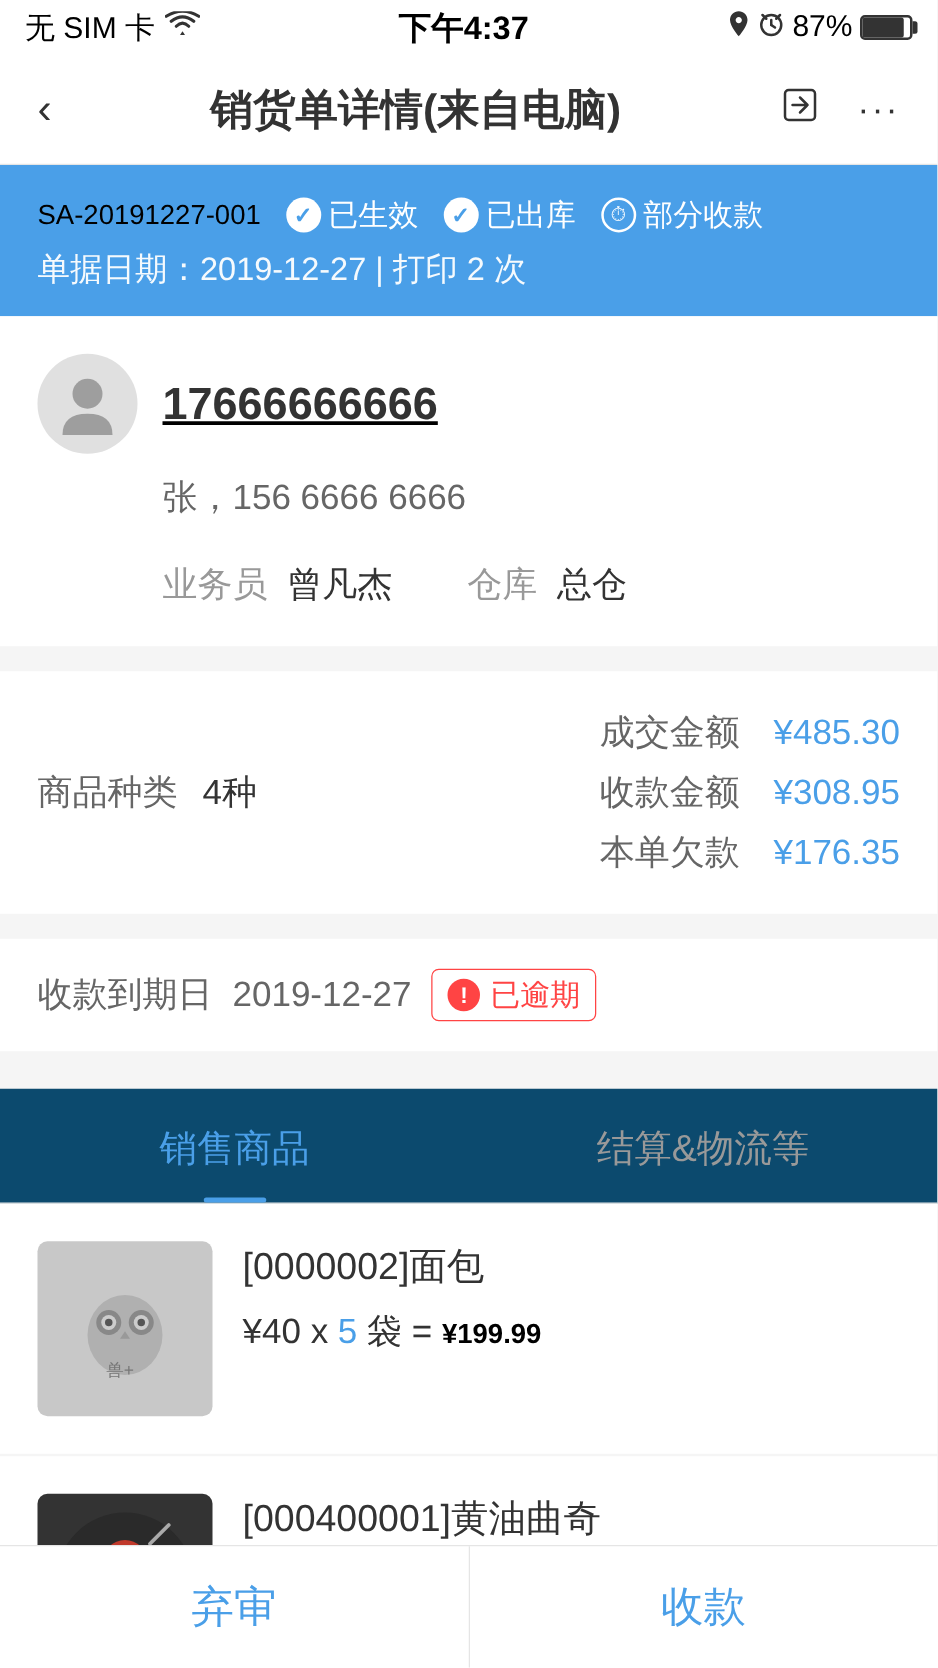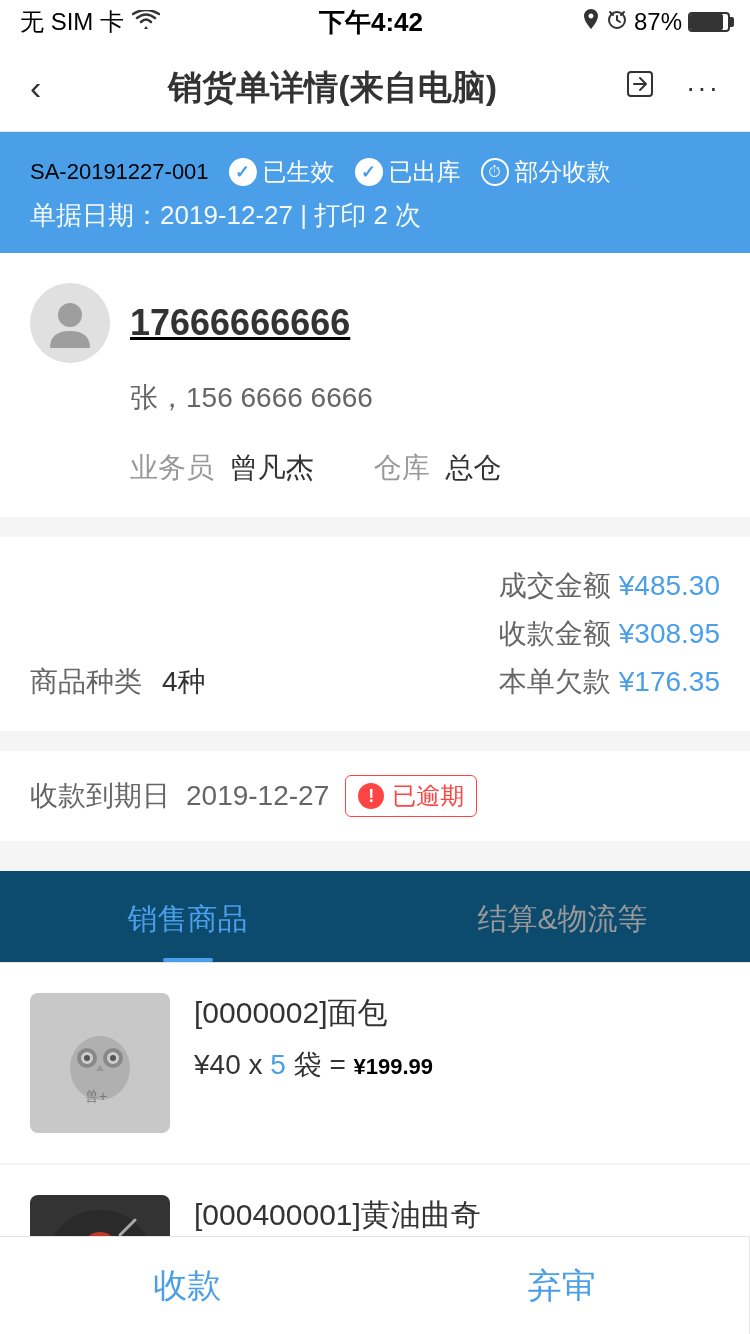--- a/index.html
+++ b/index.html
@@ -140,35 +140,35 @@
     
     .summary-section {
       background: #fff;
       padding: 30px;
       margin-bottom: 20px;
       display: flex;
       justify-content: space-between;
     }
     .summary-left {
       display: flex;
-      align-items: flex-end;
+      align-items: center;
       gap: 20px;
       font-size: 28px;
       color: #666;
     }
     .summary-count { color: #333; font-weight: 500; }
     .summary-right {
       display: flex;
       flex-direction: column;
       gap: 10px;
       align-items: flex-end;
     }
     .amount-row {
       display: flex;
-      gap: 8px;
+      gap: 27px;
       align-items: center;
       font-size: 28px;
     }
     .amount-label { color: #666; }
     .amount-value { color: #4A9FE8; font-weight: 500; }
 
     
     .due-section {
       background: #fff;
       padding: 24px 30px;
@@ -320,21 +320,21 @@
     <span>无 SIM 卡</span>
     <span>
       <svg width="28" height="20" viewBox="0 0 28 20">
         <path d="M14 16 l2 3 l-2 0 l-2 0 Z" fill="#333"></path>
         <path d="M9 12 Q14 7 19 12" stroke="#333" stroke-width="2.5" fill="none" stroke-linecap="round"></path>
         <path d="M5 8 Q14 1 23 8" stroke="#333" stroke-width="2.5" fill="none" stroke-linecap="round"></path>
         <path d="M1 4 Q14 -4 27 4" stroke="#333" stroke-width="2.5" fill="none" stroke-linecap="round"></path>
       </svg>
     </span>
   </div>
-  <div class="status-center">下午4:42</div>
+  <div class="status-center">下午4:37</div>
   <div class="status-right">
     <span>
       <svg width="18" height="22" viewBox="0 0 18 22">
           <path d="M9 1C5.13 1 2 4.13 2 8c0 5.25 7 13 7 13s7-7.75 7-13c0-3.87-3.13-7-7-7zm0 9.5c-1.38 0-2.5-1.12-2.5-2.5s1.12-2.5 2.5-2.5 2.5 1.12 2.5 2.5-1.12 2.5-2.5 2.5z" fill="#333"></path>
         </svg>
     </span>
     <span>
       <svg width="22" height="22" viewBox="0 0 22 22">
           <circle cx="11" cy="12" r="8" stroke="#333" stroke-width="2" fill="none"></circle>
           <line x1="11" y1="8" x2="11" y2="12" stroke="#333" stroke-width="2" stroke-linecap="round"></line>
@@ -507,19 +507,19 @@
         <span>个</span>
         <span> = </span>
         <span class="price-total">¥8.28</span>
       </div>
     </div>
   </div>
 
 </div>
 
 <div class="bottom-bar">
+  <div class="bottom-btn cancel">
+    <span>弃审</span>
+  </div>
   <div class="bottom-btn confirm">
     <span>收款</span>
   </div>
-  <div class="bottom-btn cancel">
-    <span>弃审</span>
-  </div>
 </div>
 
 </body></html>

